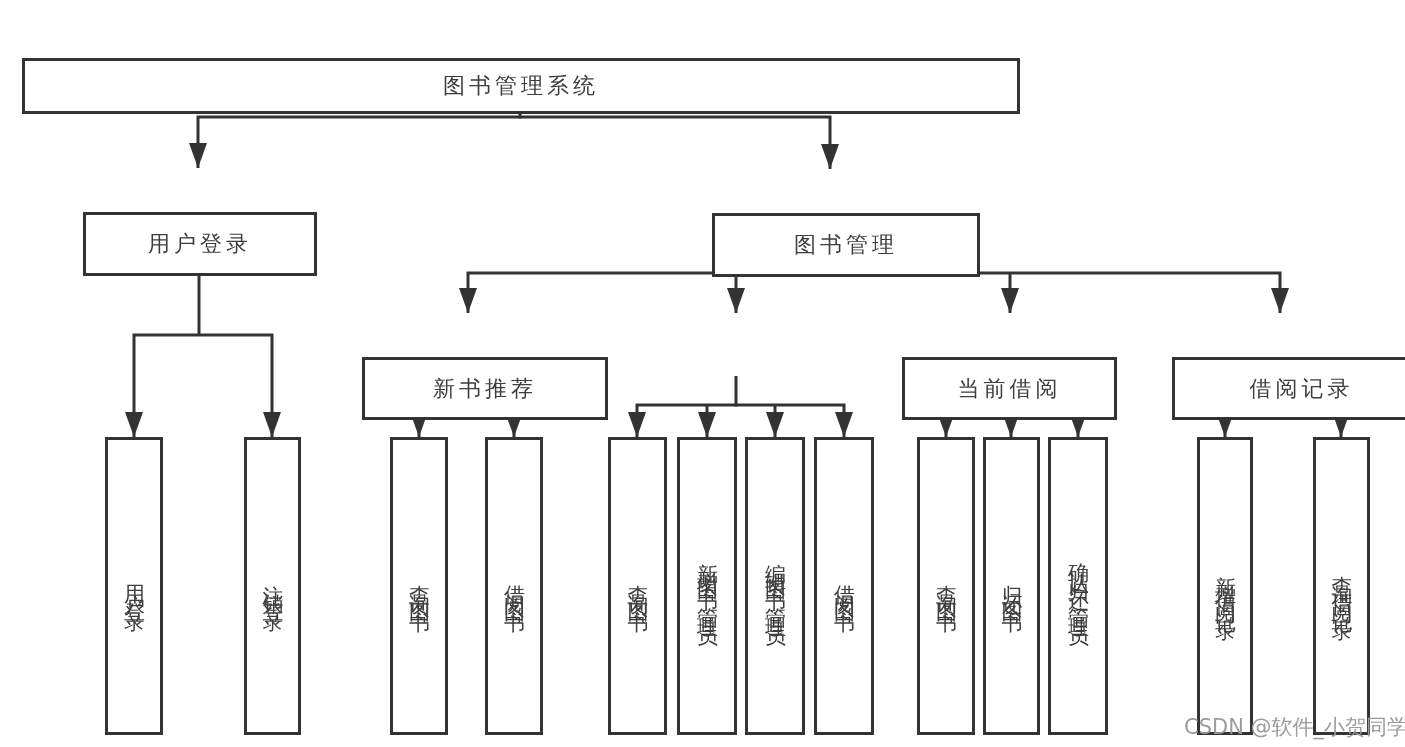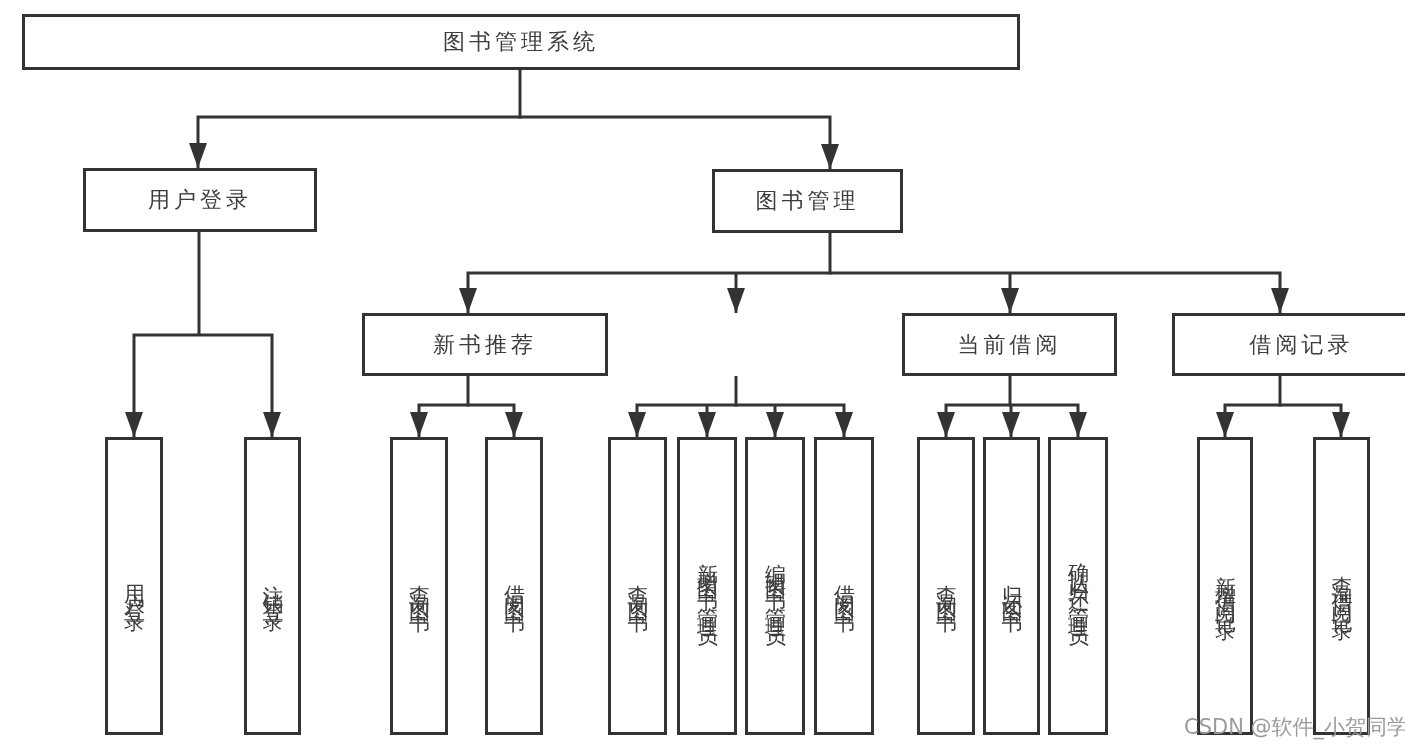--- a/index.html
+++ b/index.html
@@ -32,20 +32,21 @@
     stroke: none;
   }
   .hnode {
     position: absolute;
     box-sizing: border-box;
     border: 3px solid #333333;
     background: #ffffff;
     display: flex;
     align-items: center;
     justify-content: center;
+    margin-top: 44px;
   }
   .hlabel {
     font-size: 22px;
     letter-spacing: 4px;
     color: #3d3d3d;
     white-space: nowrap;
   }
   .vnode {
     position: absolute;
     box-sizing: border-box;
@@ -129,21 +130,21 @@
     <polygon points="1341,437 1332,412 1350,412"></polygon>
   </svg>
 
   <div class="hnode" style="left:22px; top:14px; width:998px; height:56px;">
     <span class="hlabel">图书管理系统</span>
   </div>
 
   <div class="hnode" style="left:83px; top:168px; width:234px; height:64px;">
     <span class="hlabel">用户登录</span>
   </div>
-  <div class="hnode" style="left:712px; top:169px; width:191px; height:64px;">
+  <div class="hnode" style="left:712px; top:169px; width:268px; height:64px;">
     <span class="hlabel">图书管理</span>
   </div>
 
   <div class="hnode" style="left:362px; top:313px; width:246px; height:63px;">
     <span class="hlabel">新书推荐</span>
   </div>
   <div class="hnode" style="left:902px; top:313px; width:215px; height:63px;text-align:right;">
     <span class="hlabel">当前借阅</span>
   </div>
   <div class="hnode" style="left:1172px; top:313px; width:259px; height:63px;">

